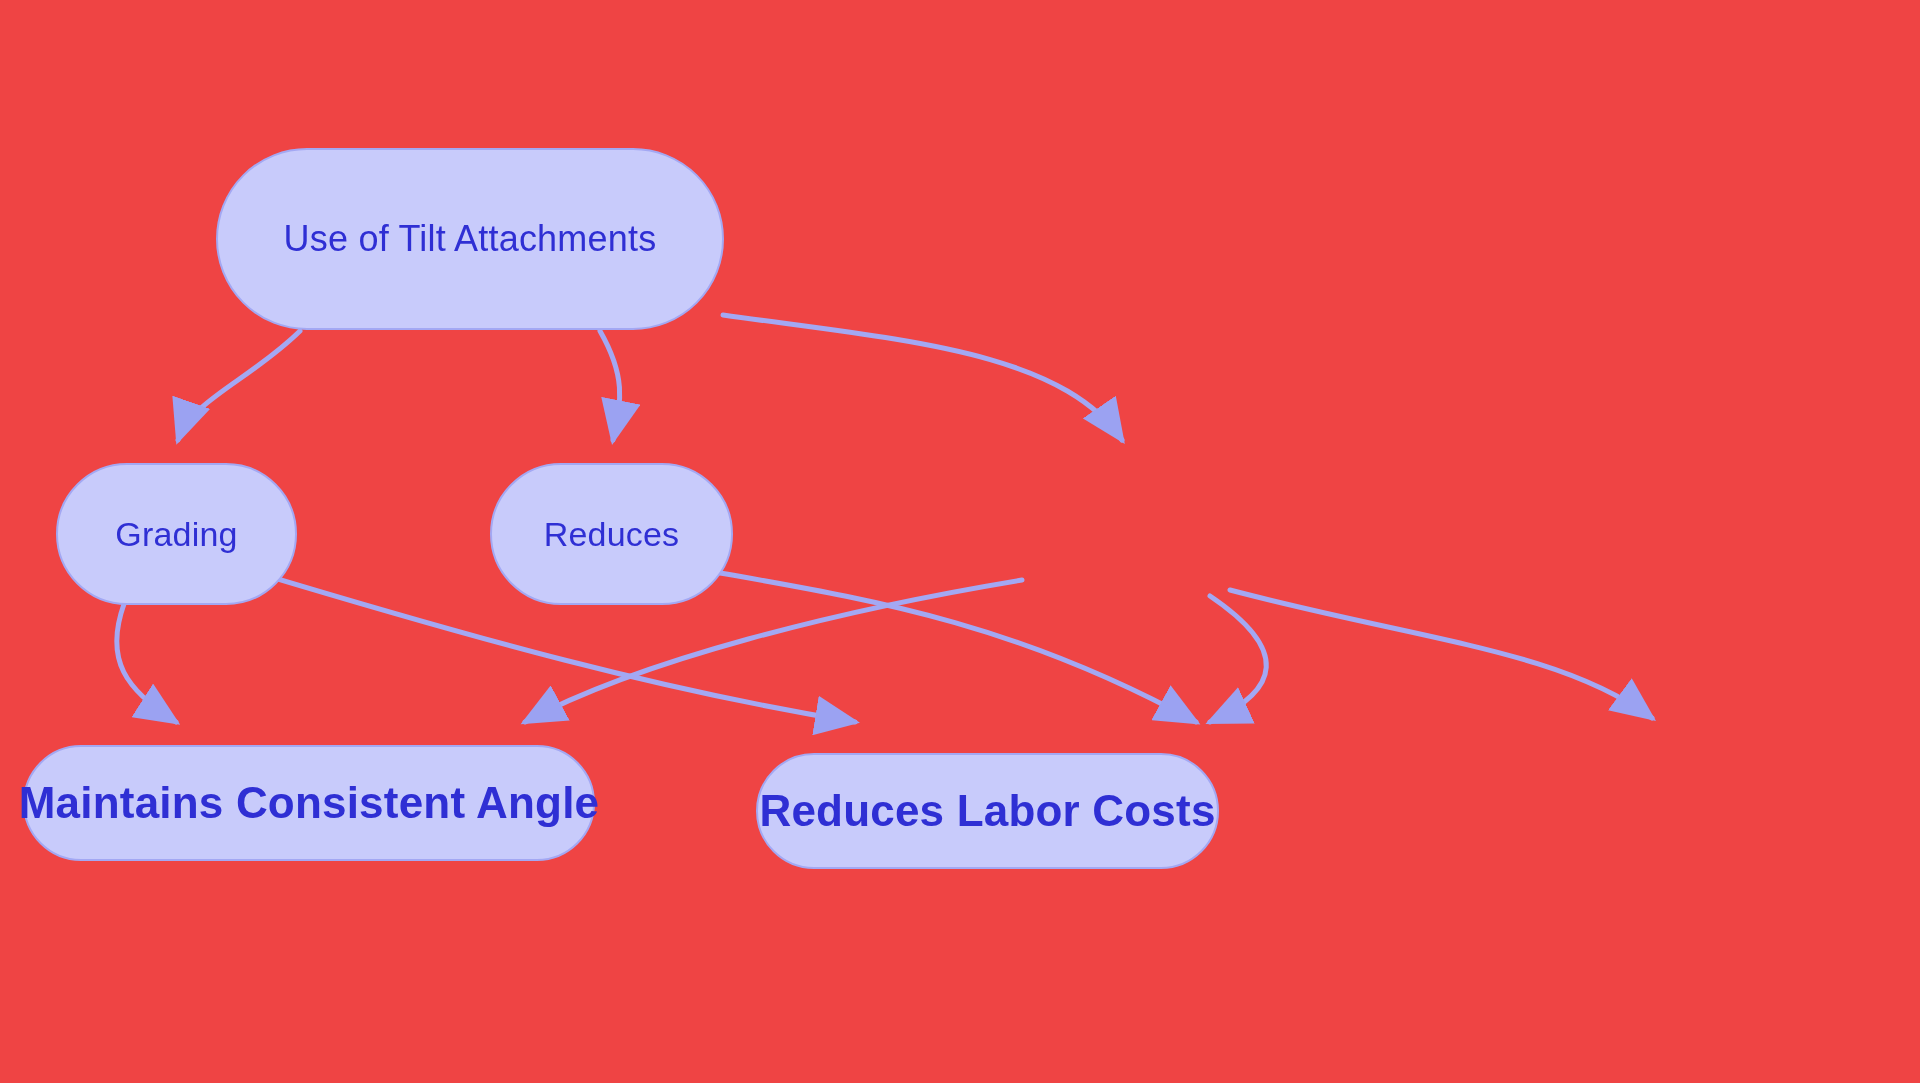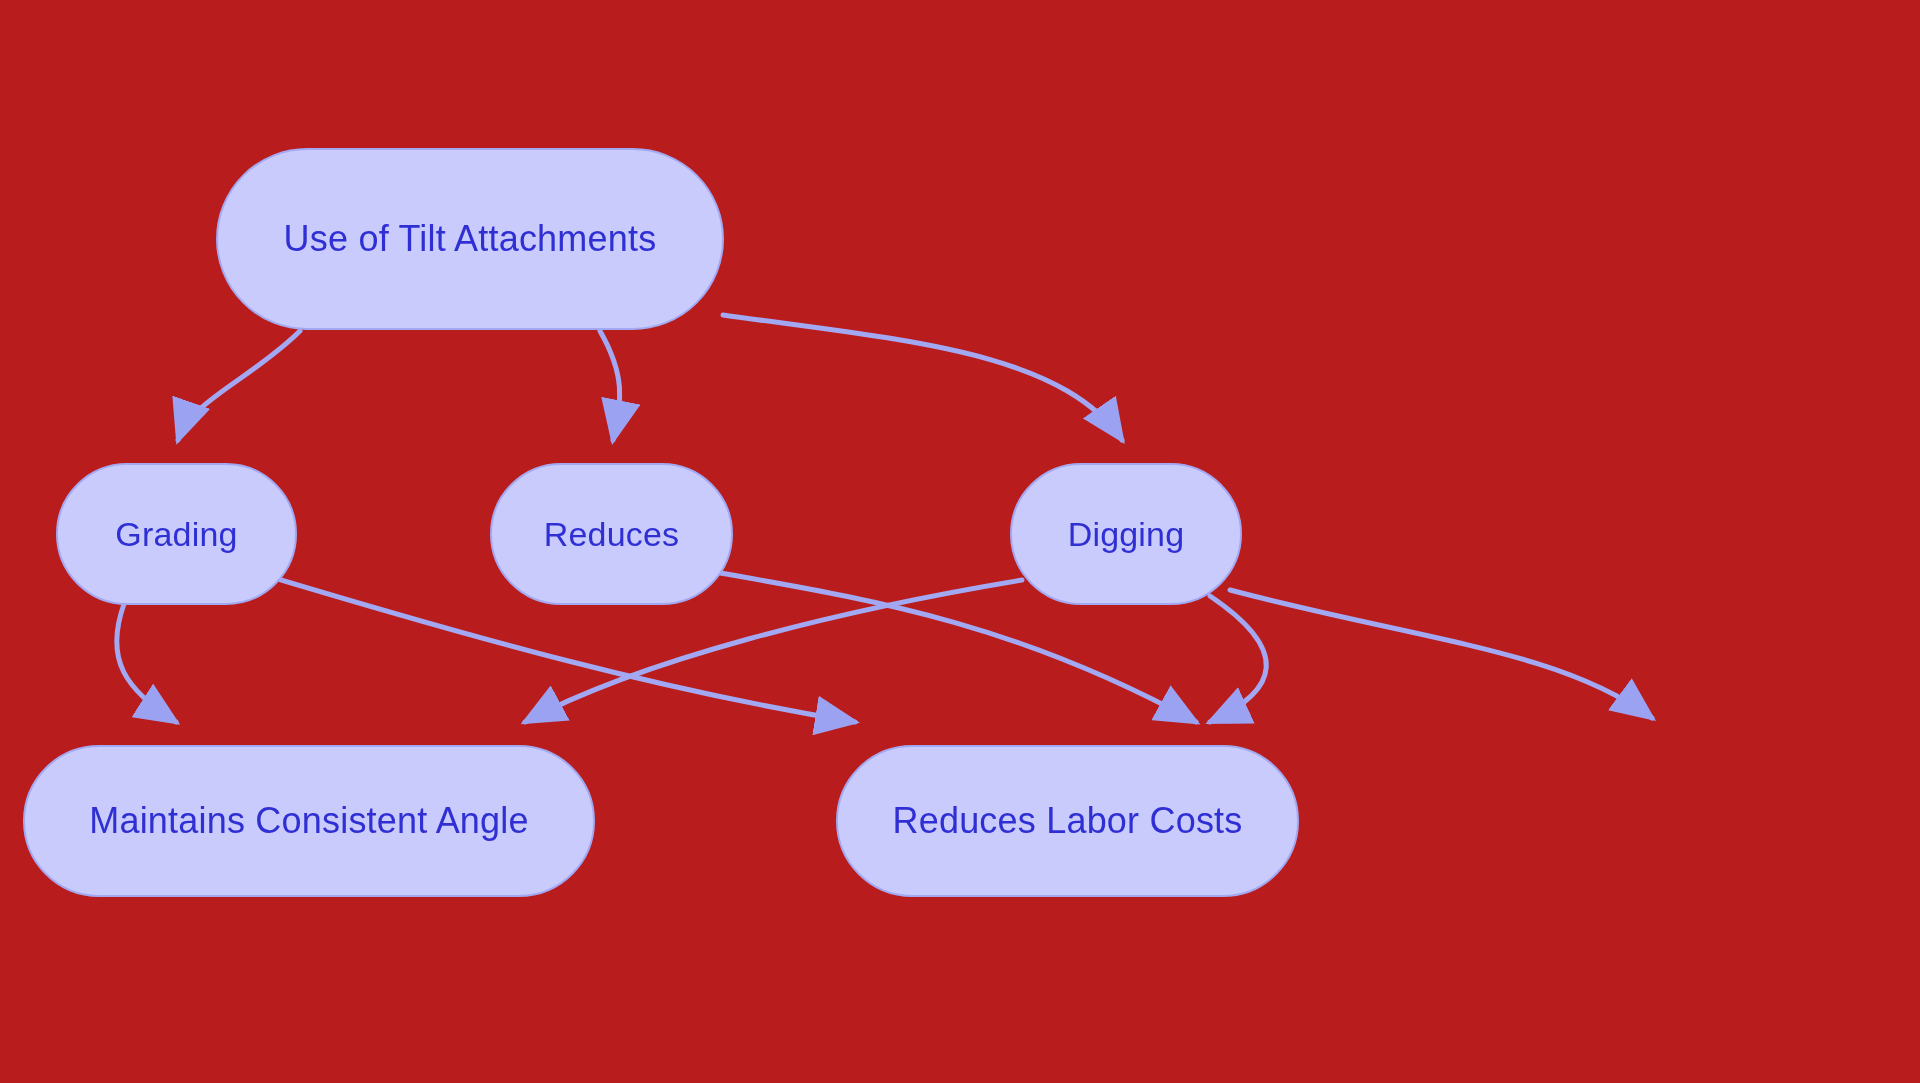--- a/index.html
+++ b/index.html
@@ -11,21 +11,21 @@
   body {
     width: 1920px;
     height: 1083px;
     font-family: "Liberation Sans", sans-serif;
     overflow: hidden;
   }
   #diagram-root {
     position: relative;
     width: 1920px;
     height: 1083px;
-    background: #b91c1c;
+    background: #ef4444;
   }
   #edge-layer {
     position: absolute;
     left: 0;
     top: 0;
     width: 1920px;
     height: 1083px;
     pointer-events: none;
   }
   .node {
@@ -57,26 +57,27 @@
     height: 142px;
     border-radius: 71px;
     font-size: 34px;
   }
   .node-grading  { left: 56px;   width: 241px; }
   .node-leveling { left: 490px;  width: 243px; }
   .node-digging  { left: 1010px; width: 232px; }
 
   .node-leaf {
     top: 745px;
-    height: 152px;
+    height: 116px;
     border-radius: 76px;
-    font-size: 36px;
+    font-size: 44px;
+    font-weight: bold;
   }
   .node-angle       { left: 23px;   width: 572px; }
-  .node-labor       { left: 836px;  width: 463px; }
+  .node-labor       { left: 756px;  width: 463px; margin-top: 8px; }
   .node-adjustments { left: 1402px; width: 493px; }
 </style>
 </head>
 <body>
 
 <div id="diagram-root">
 
   <svg id="edge-layer" viewBox="0 0 1920 1083" width="1920" height="1083" xmlns="http://www.w3.org/2000/svg">
     <defs>
       <marker id="arrowhead" markerWidth="10" markerHeight="8" refX="8" refY="4" orient="auto" markerUnits="strokeWidth">
@@ -111,23 +112,20 @@
   </div>
 
   <div class="node node-mid node-grading">
     <span class="node-label">Grading</span>
   </div>
 
   <div class="node node-mid node-leveling">
     <span class="node-label">Reduces</span>
   </div>
 
-  <div class="node node-mid node-digging">
-    <span class="node-label">Digging</span>
-  </div>
 
   <div class="node node-leaf node-angle">
     <span class="node-label">Maintains Consistent Angle</span>
   </div>
 
   <div class="node node-leaf node-labor">
     <span class="node-label">Reduces Labor Costs</span>
   </div>
 
 

